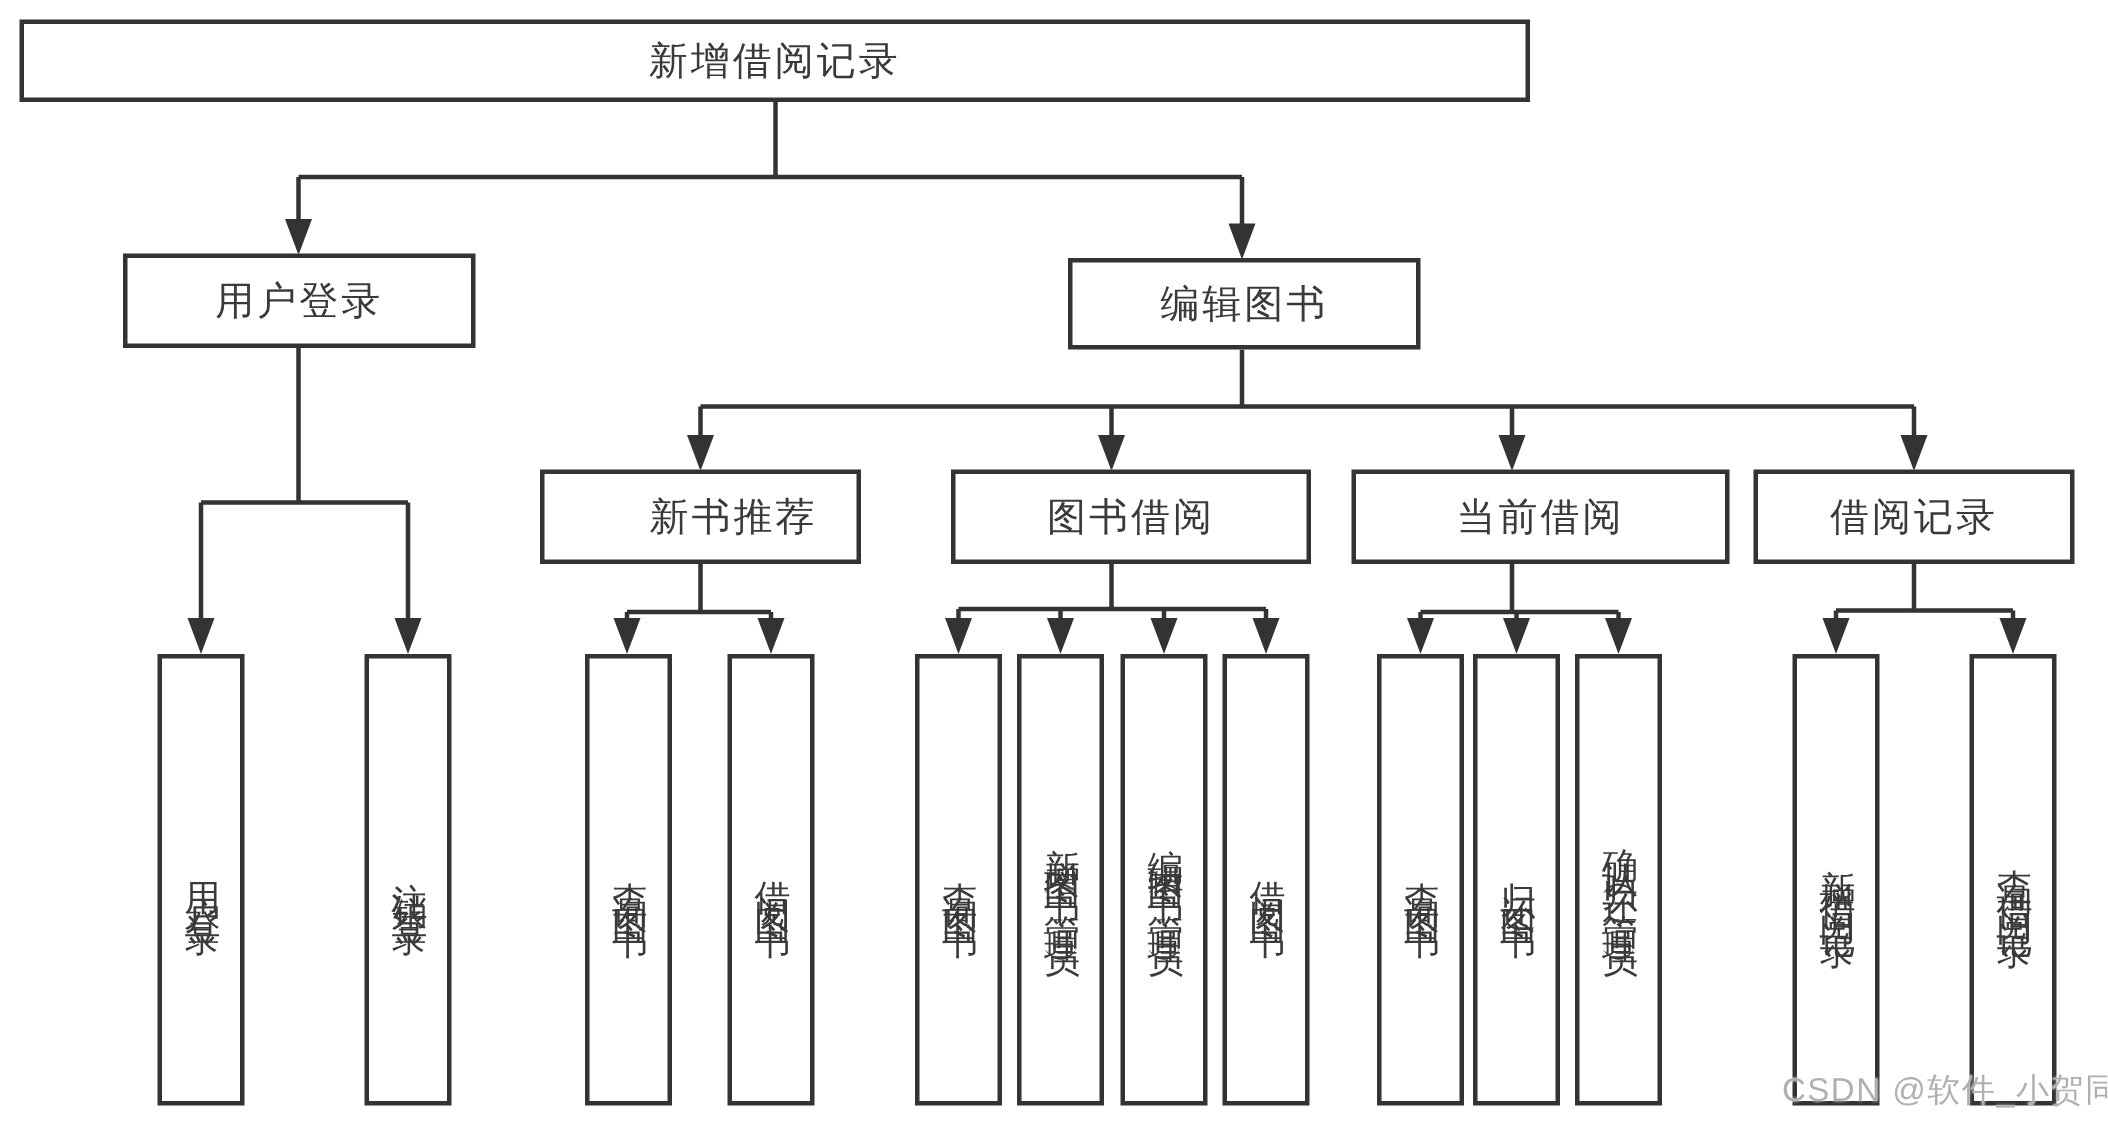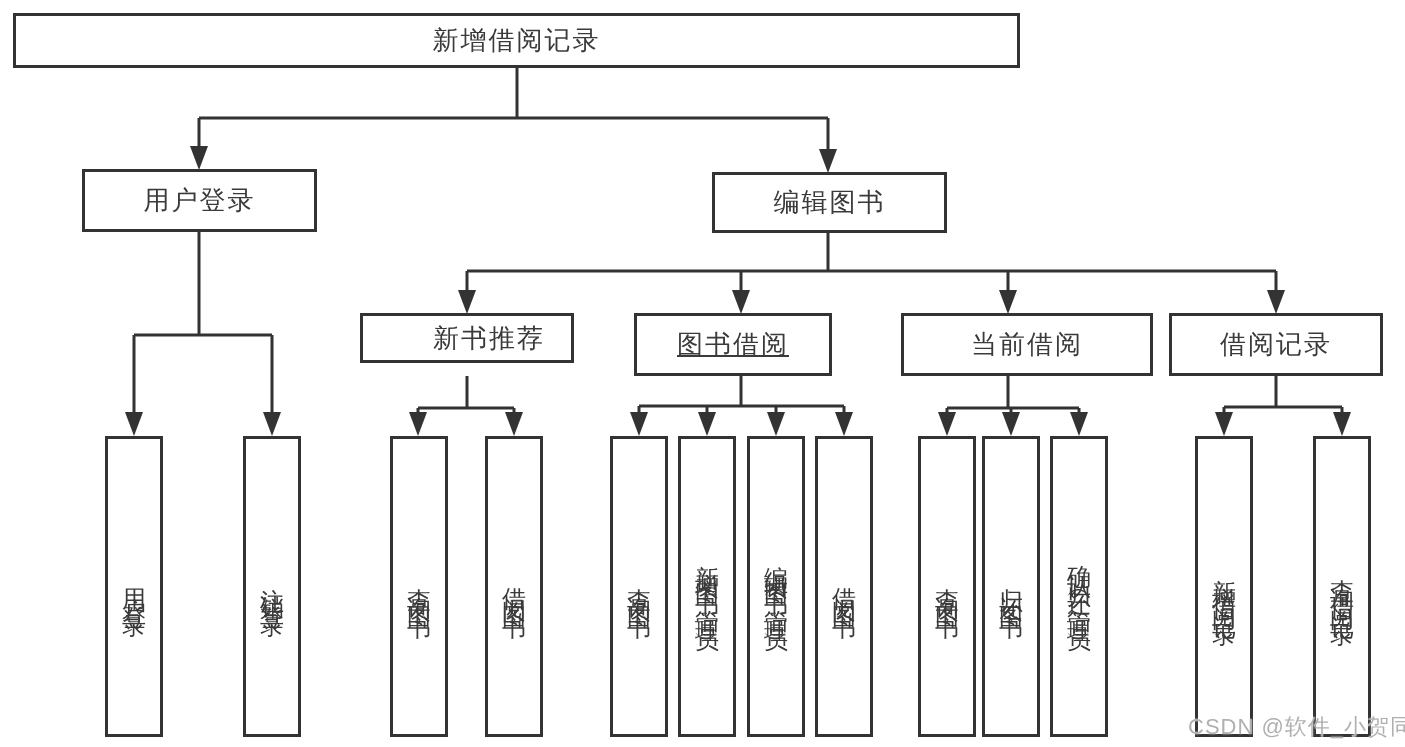--- a/index.html
+++ b/index.html
@@ -123,22 +123,22 @@
       <polygon points="1215,412 1233,412 1224,436"></polygon>
       <polygon points="1333,412 1351,412 1342,436"></polygon>
     </g>
   </svg>
 
   <div class="node hbox root-box">新增借阅记录</div>
 
   <div class="node hbox" style="left:82px; top:169px; width:235px; height:63px;">用户登录</div>
   <div class="node hbox" style="left:712px; top:172px; width:235px; height:61px;">编辑图书</div>
 
-  <div class="node hbox" style="left:360px; top:313px; width:214px; height:50px;padding-left:44px;">新书推荐</div>
-  <div class="node hbox" style="left:634px; top:313px; width:198px; height:63px;text-decoration:underline;">图书借阅</div>
+  <div class="node hbox" style="left:360px; top:313px; width:214px; height:63px;padding-left:44px;">新书推荐</div>
+  <div class="node hbox" style="left:634px; top:313px; width:240px; height:63px;">图书借阅</div>
   <div class="node hbox" style="left:901px; top:313px; width:252px; height:63px;">当前借阅</div>
   <div class="node hbox" style="left:1169px; top:313px; width:214px; height:63px;">借阅记录</div>
 
   <div class="node vbox" style="left:105px;">用户登录</div>
   <div class="node vbox" style="left:243px;">注销登录</div>
 
   <div class="node vbox" style="left:390px;">查询图书</div>
   <div class="node vbox" style="left:485px;">借阅图书</div>
 
   <div class="node vbox" style="left:610px;">查询图书</div>

